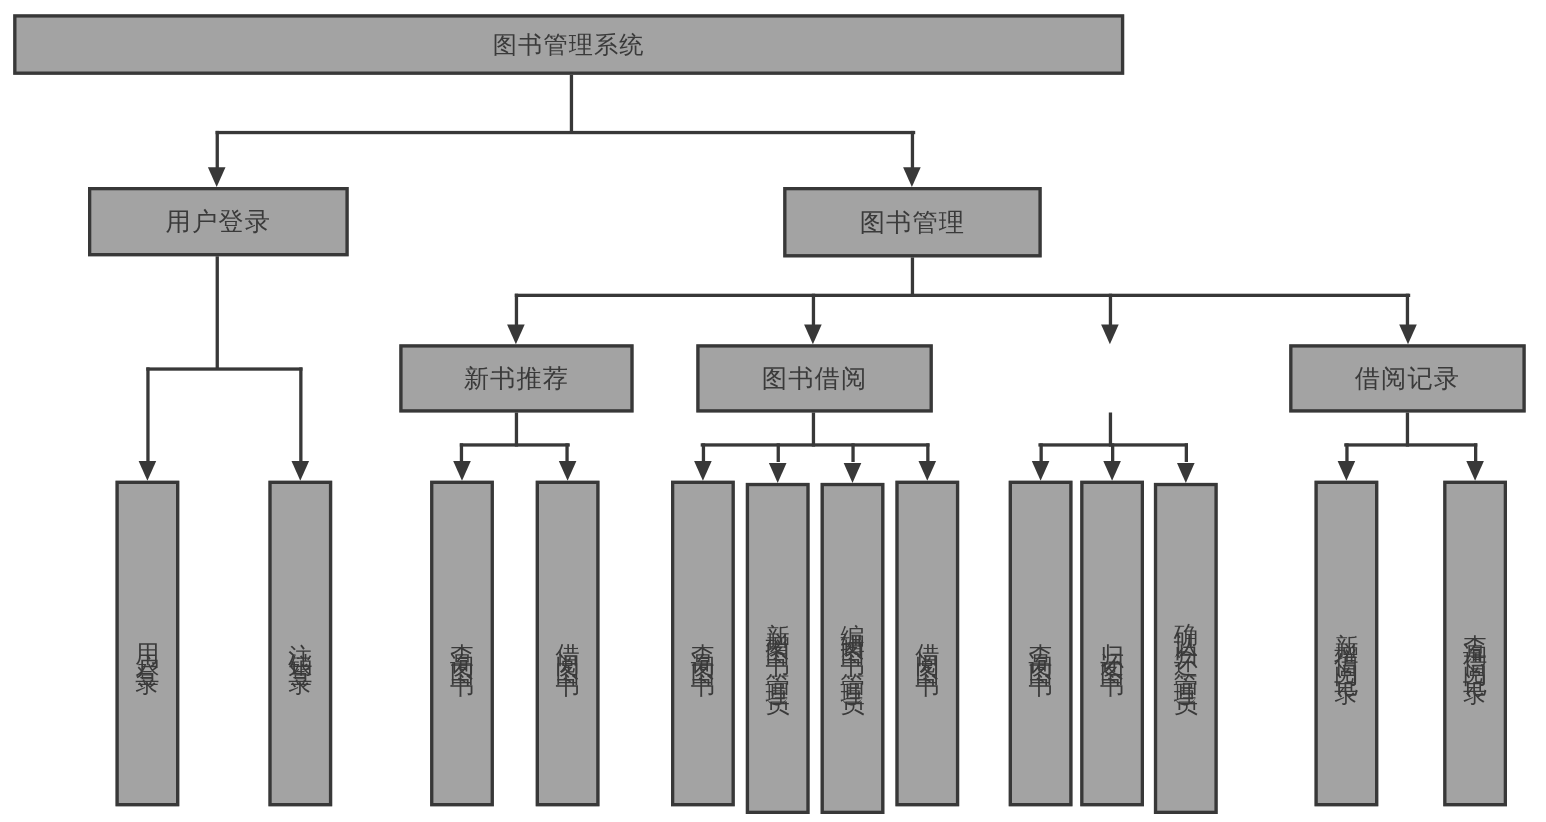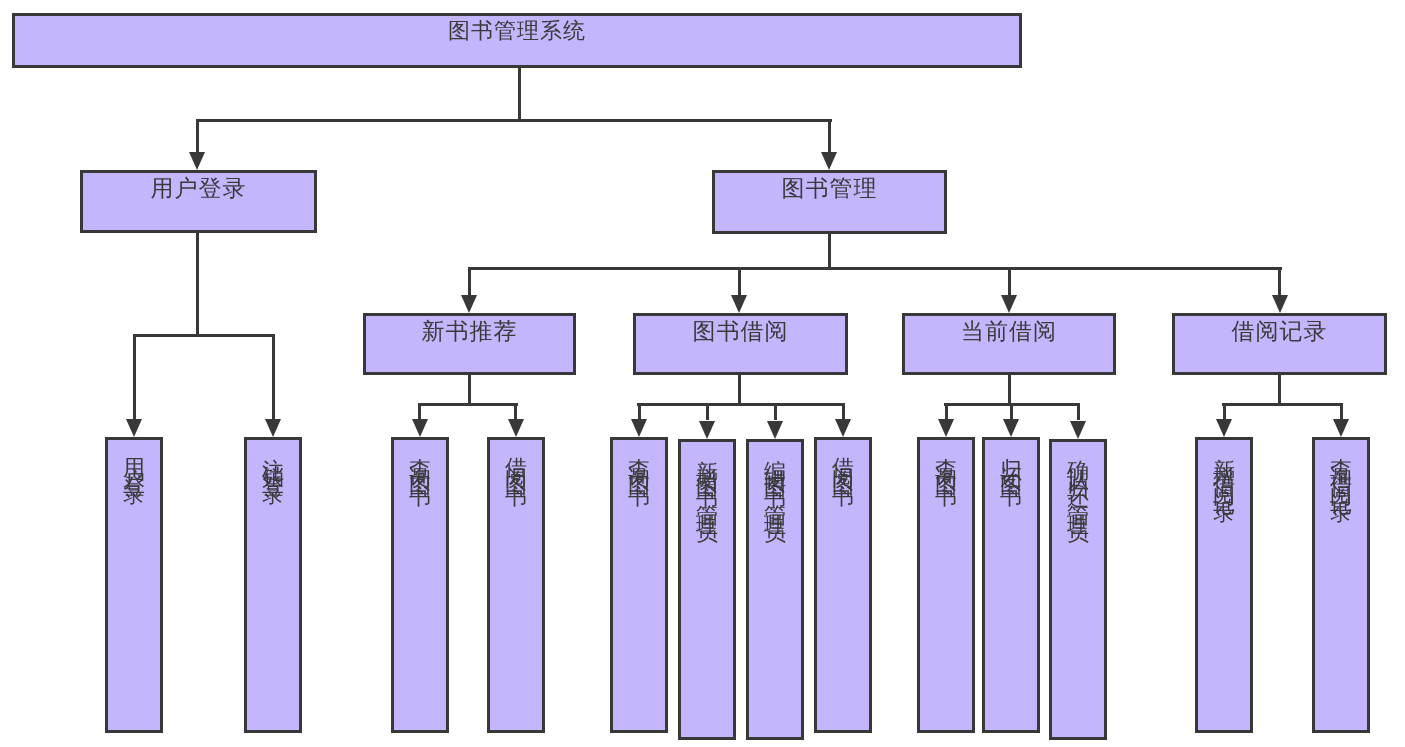--- a/index.html
+++ b/index.html
@@ -7,23 +7,23 @@
     position:relative;
     width:1405px;height:747px;
     background:#ffffff;
     font-family:"Liberation Sans","DejaVu Sans",sans-serif;
     overflow:hidden;
   }
   .box{
     position:absolute;
     box-sizing:border-box;
     border:3px solid #383838;
-    background:#c4b5fd;
+    background:#a3a3a3;
     display:flex;
-    align-items:flex-start;
+    align-items:center;
     justify-content:center;
     color:#3a3a3a;
   }
   .hlabel{
     font-size:23px;
     letter-spacing:1px;
     white-space:nowrap;
   }
   .root-label{font-size:22px;}
   .leaf{width:58px;}
@@ -91,23 +91,20 @@
   <div class="vline" style="left:1008px;top:267px;height:29px"></div>
   <div class="arrow" style="left:1001px;top:295px"></div>
   <div class="vline" style="left:1278px;top:267px;height:29px"></div>
   <div class="arrow" style="left:1272px;top:295px"></div>
 
   <div class="box" style="left:633px;top:313px;width:215px;height:62px">
     <span class="hlabel">图书借阅</span>
   </div>
   <div class="box" style="left:363px;top:313px;width:213px;height:62px">
     <span class="hlabel">新书推荐</span>
-  </div>
-  <div class="box" style="left:902px;top:313px;width:214px;height:62px">
-    <span class="hlabel">当前借阅</span>
   </div>
   <div class="box" style="left:1172px;top:313px;width:215px;height:62px">
     <span class="hlabel">借阅记录</span>
   </div>
 
   <div class="vline" style="left:468px;top:375px;height:31px"></div>
   <div class="hline" style="left:418px;top:403px;width:100px"></div>
   <div class="vline" style="left:418px;top:403px;height:17px"></div>
   <div class="arrow" style="left:412px;top:419px"></div>
   <div class="vline" style="left:514px;top:403px;height:17px"></div>

